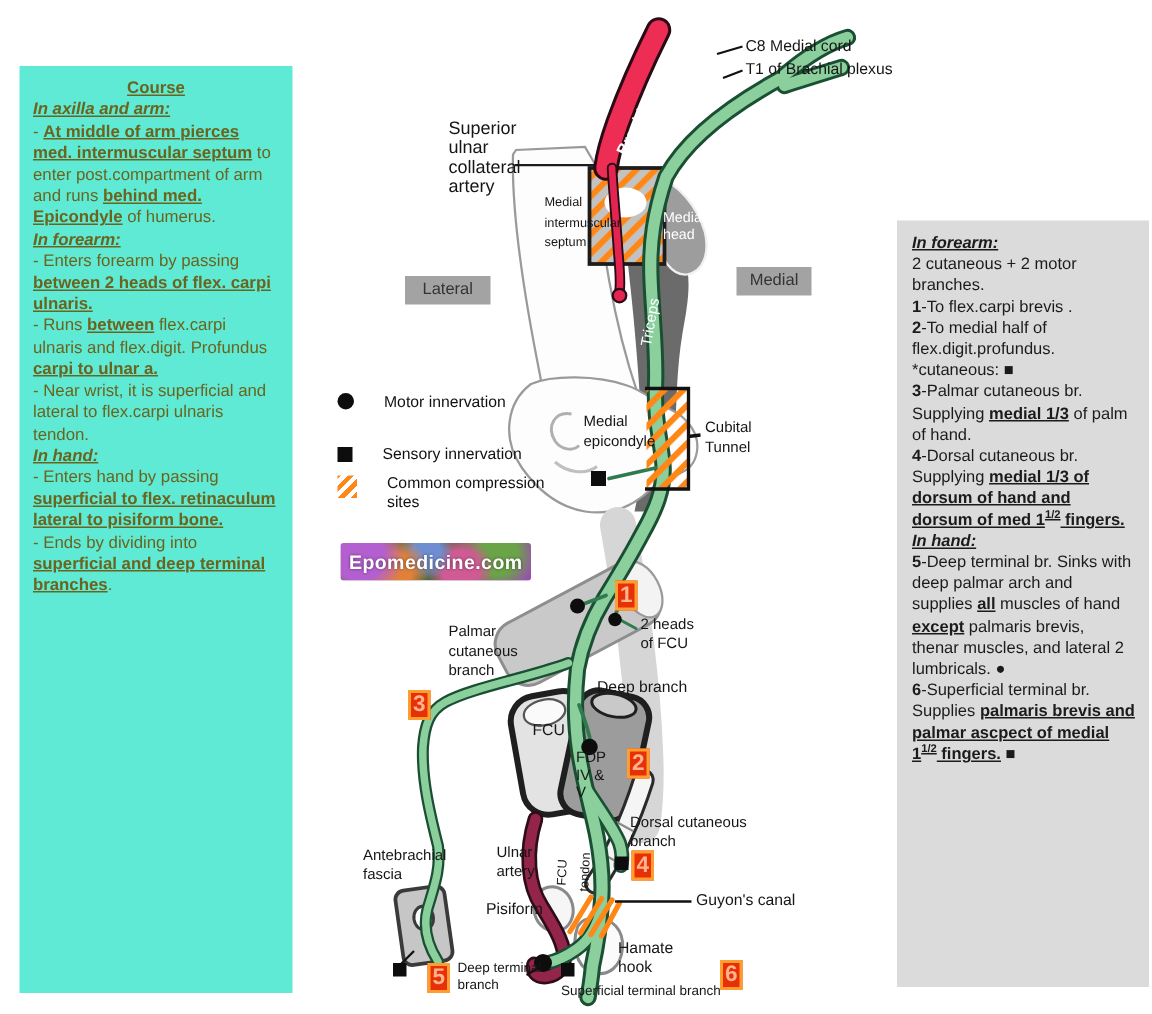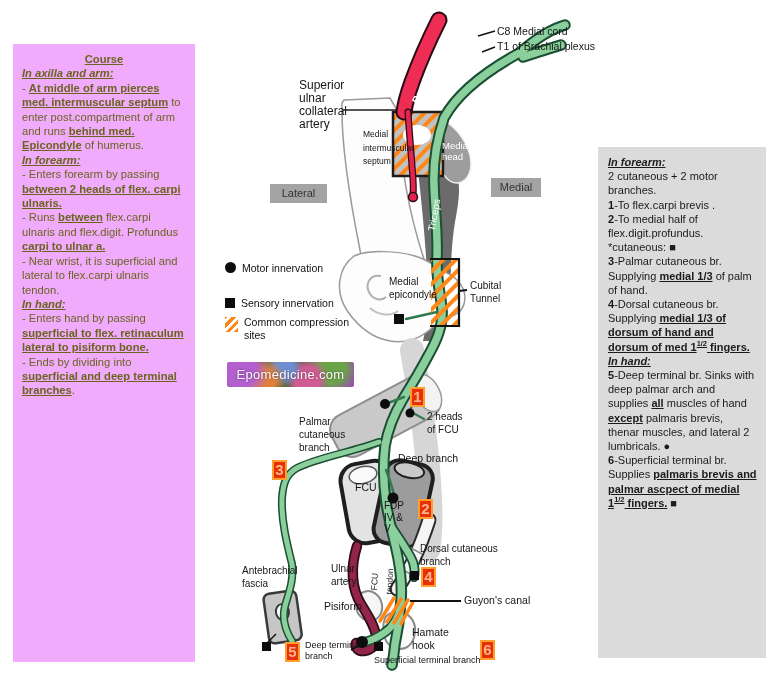--- a/index.html
+++ b/index.html
@@ -2,44 +2,44 @@
 <html><head>
 <meta charset="utf-8">
 <style>
   html,body{margin:0;padding:0;background:#fff;}
   .stage{position:relative;width:768px;height:676px;background:#ffffff;
          font-family:"Liberation Sans","DejaVu Sans",sans-serif;overflow:hidden;}
   .b{font-weight:700}.u{text-decoration:underline}.i{font-style:italic}
   sup{font-size:.68em;line-height:0}
   
   .panel{position:absolute;box-sizing:border-box;}
-  .panel-left{left:13px;top:44px;width:182px;height:618px;background:#f0abfc;
+  .panel-left{left:13px;top:44px;width:182px;height:618px;background:#5eead4;
               color:#6b641e;font-size:11.2px;line-height:14.4px;padding:8px 9px 6px 9px;}
   .panel-right{left:598px;top:147px;width:168px;height:511px;background:#dbdbdb;
                color:#1b1b1b;font-size:11px;line-height:14.2px;padding:8px 9px 6px 10px;}
   .panel p{margin:0;}
   .center{text-align:center;}
   .mt14{margin-top:14px}.mt16{margin-top:16px}.mt68{margin-top:68px}.mt104{margin-top:104px}
   
   .lbl{position:absolute;font-size:10px;line-height:12.5px;color:#161616;white-space:pre-line;}
   .white{color:#ffffff;}
   .chip{position:absolute;background:#a3a3a3;color:#333;font-size:11px;line-height:19px;
         text-align:center;}
   .numchip{position:absolute;width:15px;height:20px;box-sizing:border-box;background:#e83007;
            border:2px solid #ff9d2e;color:#ffb48d;font-weight:700;font-size:15px;line-height:16px;
            text-align:center;}
-  .legend-row{position:absolute;display:flex;align-items:flex-start;gap:6px;
+  .legend-row{position:absolute;display:flex;align-items:flex-start;gap:20px;
               font-size:10.5px;line-height:12.5px;color:#111;white-space:pre-line;}
   .icon-dot{width:11px;height:11px;border-radius:50%;background:#0d0d0d;flex:0 0 auto;margin-top:0px;}
   .icon-sq{width:10px;height:10px;background:#0d0d0d;flex:0 0 auto;margin-top:1px;}
   .icon-hatch{width:13px;height:15px;flex:0 0 auto;margin-top:1px;
      background:repeating-linear-gradient(-45deg,#ff8716 0 3px,rgba(0,0,0,0) 3px 6px);}
   .watermark{position:absolute;left:227px;top:362px;width:127px;height:25px;border-radius:2px;
      display:flex;align-items:center;justify-content:center;color:#fff;font-size:13px;
-     font-weight:400;letter-spacing:.3px;text-shadow:0 0 2px rgba(0,0,0,.55);
+     font-weight:700;letter-spacing:.3px;text-shadow:0 0 2px rgba(0,0,0,.55);
      background:
        radial-gradient(circle at 10% 35%,#b45fd0 0 14%,rgba(0,0,0,0) 26%),
        radial-gradient(circle at 28% 75%,#e0813a 0 13%,rgba(0,0,0,0) 25%),
        radial-gradient(circle at 45% 25%,#6f8ed2 0 13%,rgba(0,0,0,0) 25%),
        radial-gradient(circle at 63% 70%,#d05a94 0 15%,rgba(0,0,0,0) 27%),
        radial-gradient(circle at 82% 30%,#6ba348 0 13%,rgba(0,0,0,0) 25%),
        radial-gradient(circle at 94% 70%,#9a4fb0 0 13%,rgba(0,0,0,0) 25%),
        #54683e;}
   svg{position:absolute;left:0;top:0;}
   .rot{transform-origin:0 0;position:absolute;}

